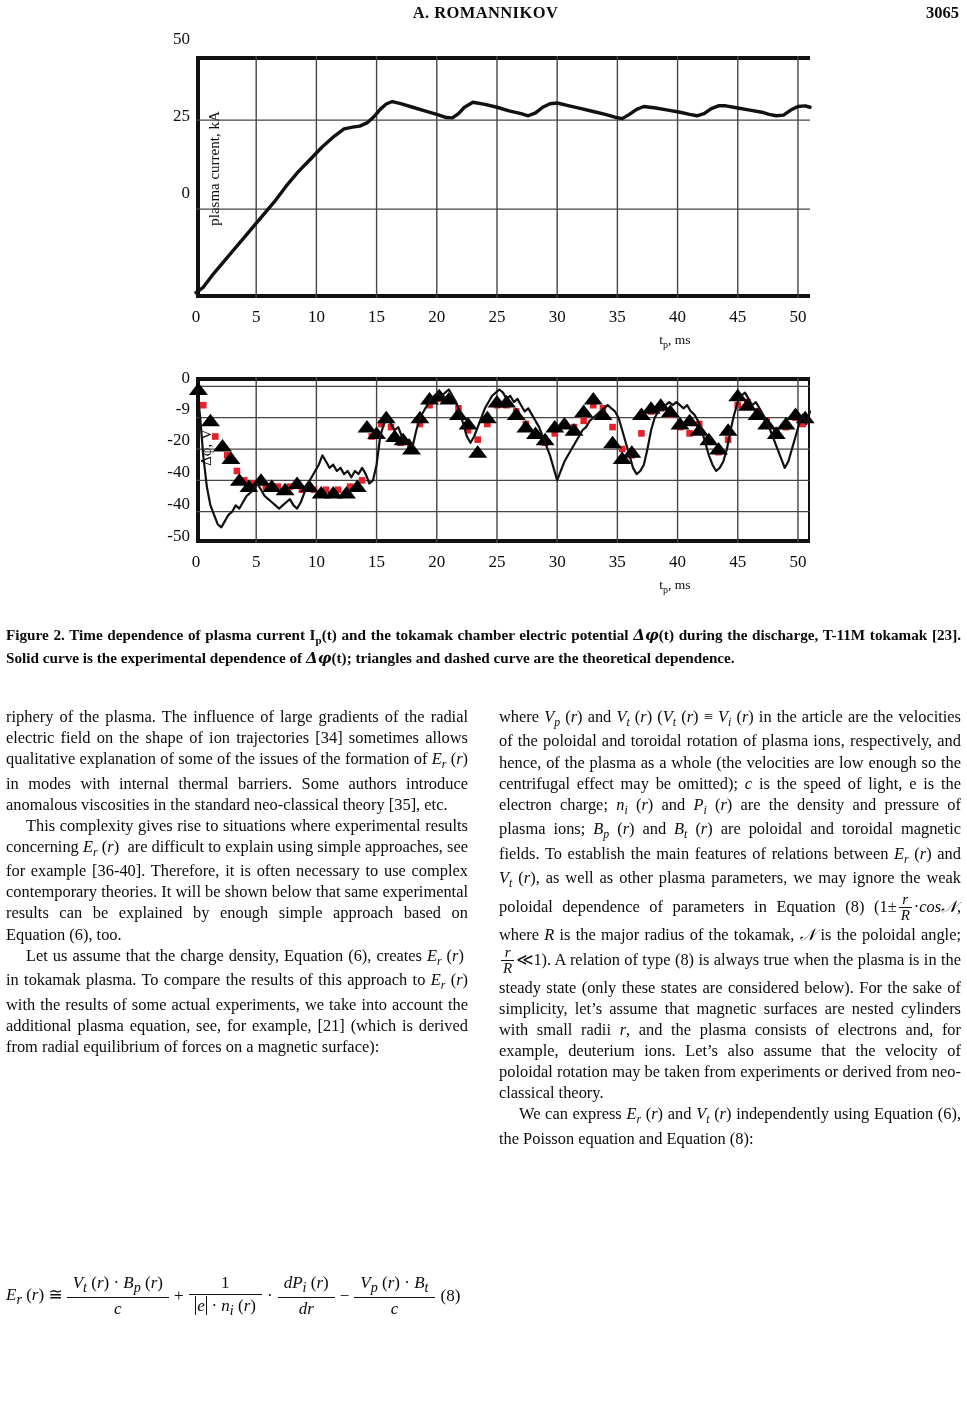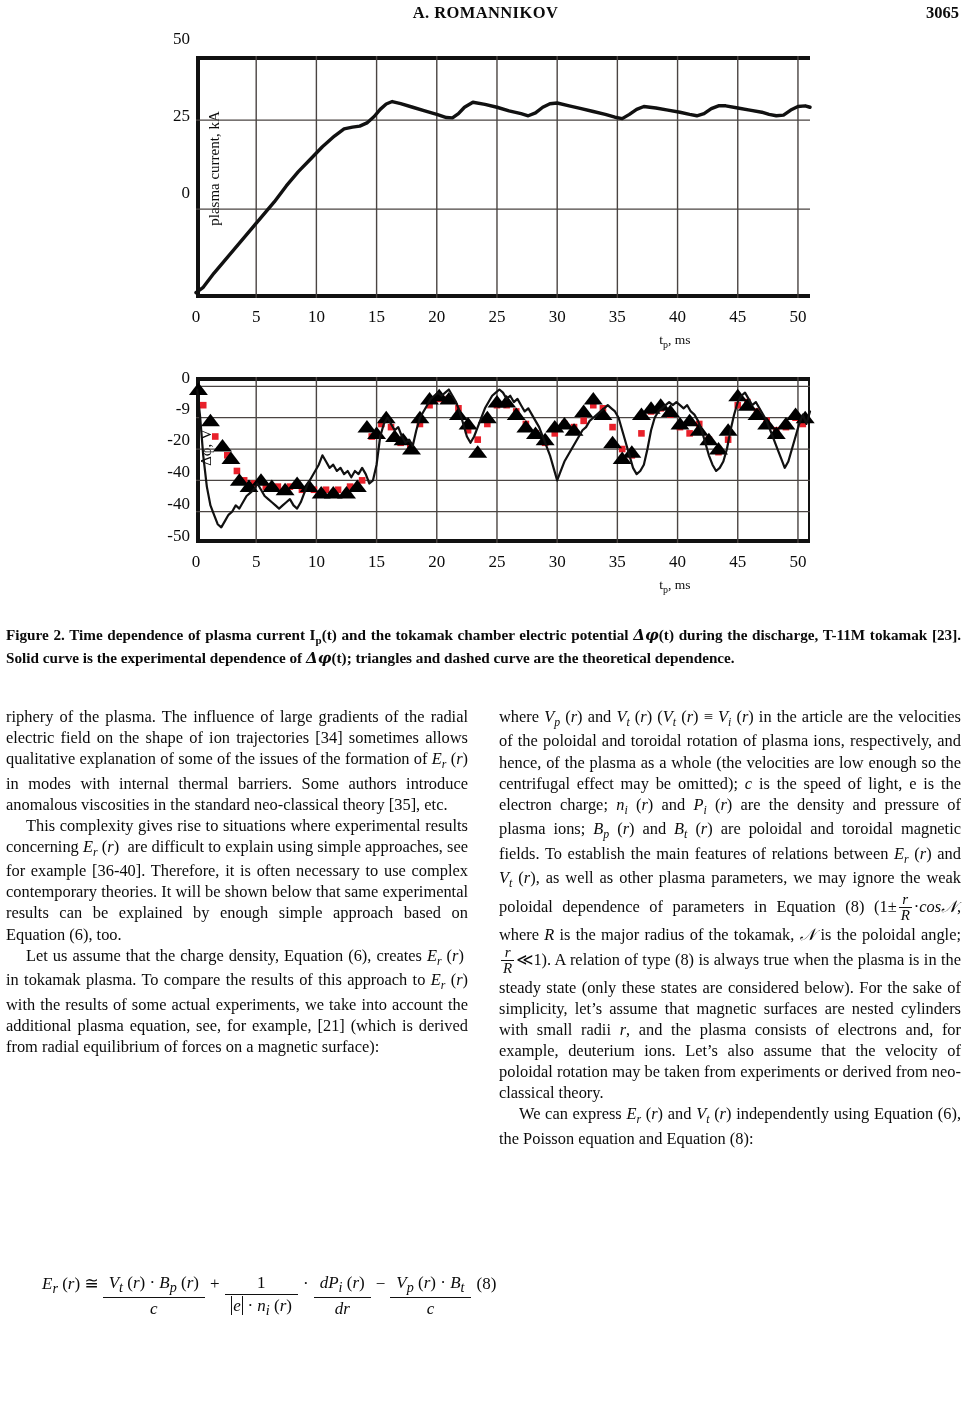--- a/index.html
+++ b/index.html
@@ -114,23 +114,22 @@
     text-align:center; font-style:italic;
     line-height:1.03; margin:0 2px;
   }
   .frac .num { display:block; font-size:.92em; padding:0 2px; }
   .frac .den { display:block; font-size:.92em; border-top:1.2px solid #111; padding:0 2px; }
 
   
   .eq8 {
     position:absolute; left:0; width:462px;
     font-size:17px;
-    display:flex; align-items:flex-start; justify-content:flex-start;
+    display:flex; align-items:center; justify-content:flex-start;
     white-space:nowrap;
-    margin-left:36px;
   }
   .eq8 .lhs { font-style:italic; margin-right:4px; }
   .eq8 .op { font-style:normal; margin:0 5px; }
   .bigfrac {
     display:inline-block; text-align:center; vertical-align:middle;
     line-height:1.18; font-style:italic;font-family:Liberation Serif, serif;
   }
   .bigfrac .num { display:block; padding:0 6px 1px 6px; }
   .bigfrac .den { display:block; border-top:1.3px solid #111; padding:1px 6px 0 6px; }
   .eqnum { font-style:normal; margin-left:6px; }

